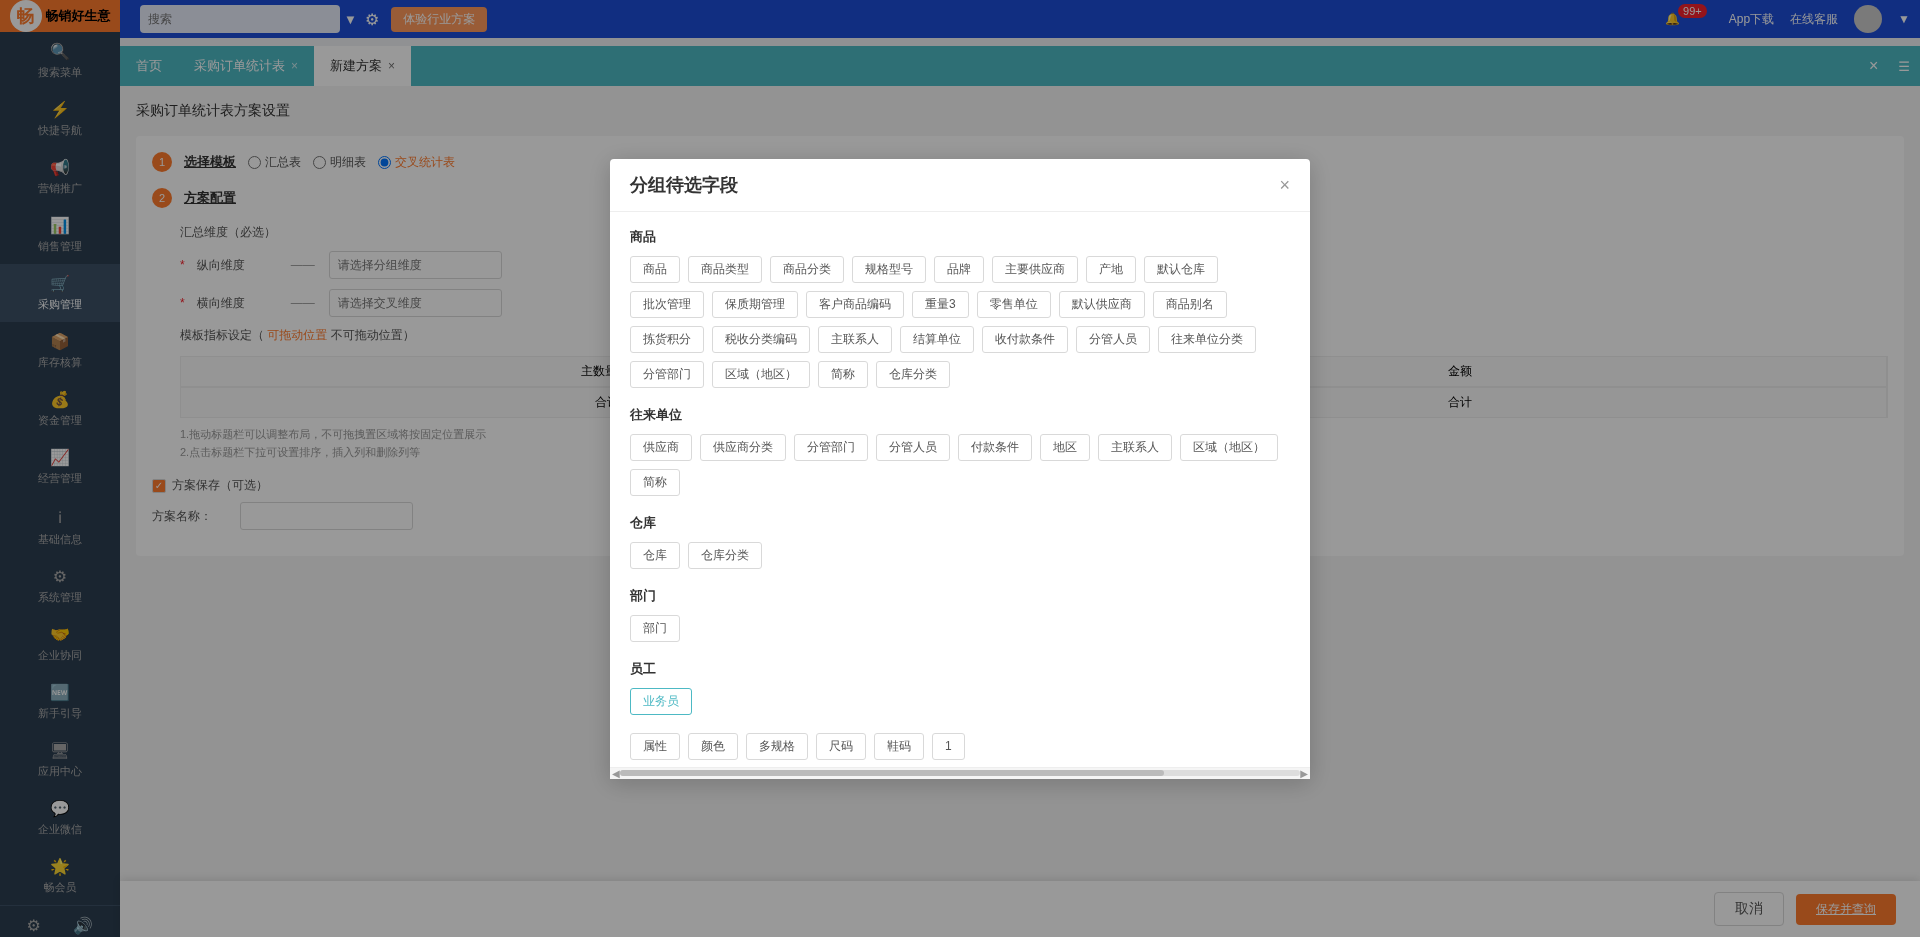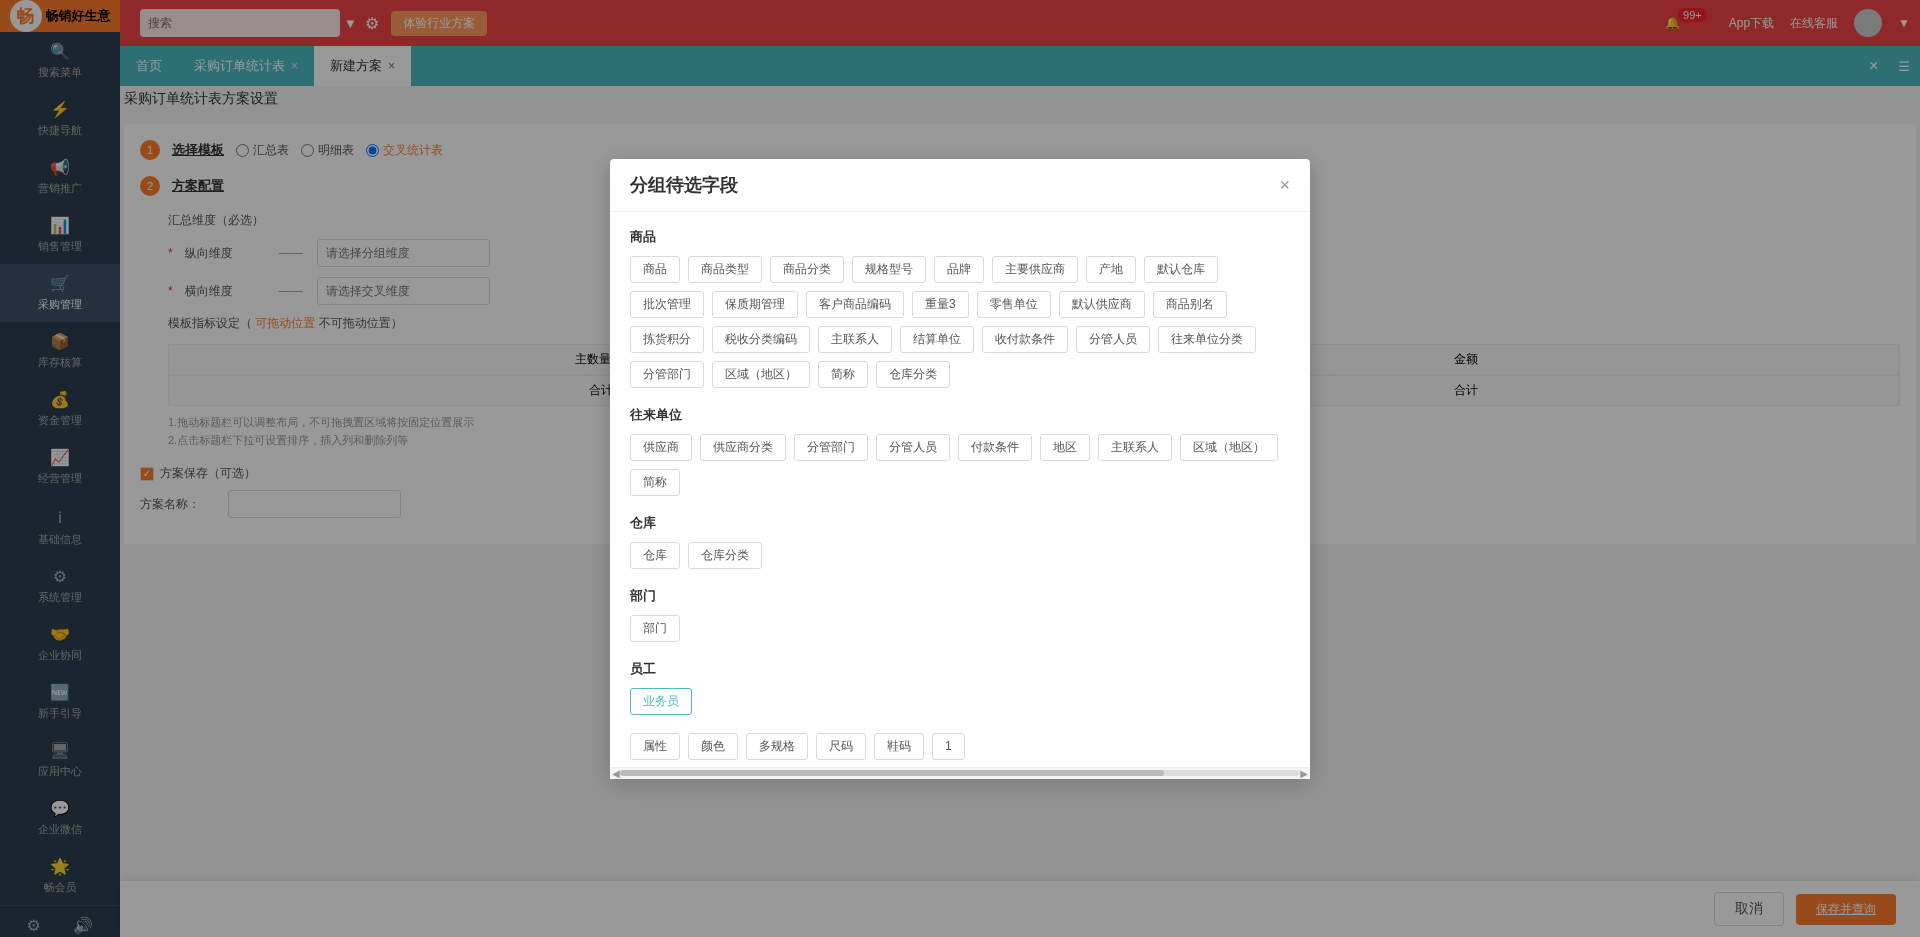--- a/index.html
+++ b/index.html
@@ -1,21 +1,21 @@
 <!DOCTYPE html>
 <html><head>
   <meta charset="utf-8">
   <style>
     * { box-sizing: border-box; margin: 0; padding: 0; }
     body { font-family: "Microsoft YaHei", "PingFang SC", Arial, sans-serif; font-size: 13px; background: #f0f2f5; overflow: hidden; }
     
     
     .top-header {
-      height: 46px;
-      background: #ef4444;
+      height: 38px;
+      background: #1d4ed8;
       display: flex;
       align-items: center;
       padding: 0 10px;
       position: fixed;
       top: 0; left: 0; right: 0;
       z-index: 100;
     }
     .logo-icon {
       width: 32px; height: 32px;
       background: white;
@@ -139,21 +139,21 @@
     
     
     .main-content {
       position: fixed;
       top: 86px;
       left: 120px;
       right: 0;
       bottom: 0;
       background: #f5f5f5;
       overflow: auto;
-      padding: 4px;
+      padding: 16px;
     }
     
     .page-title { font-size: 14px; color: #333; margin-bottom: 16px; }
     
     .step-row {
       display: flex;
       align-items: center;
       gap: 12px;
       margin-bottom: 16px;
     }

